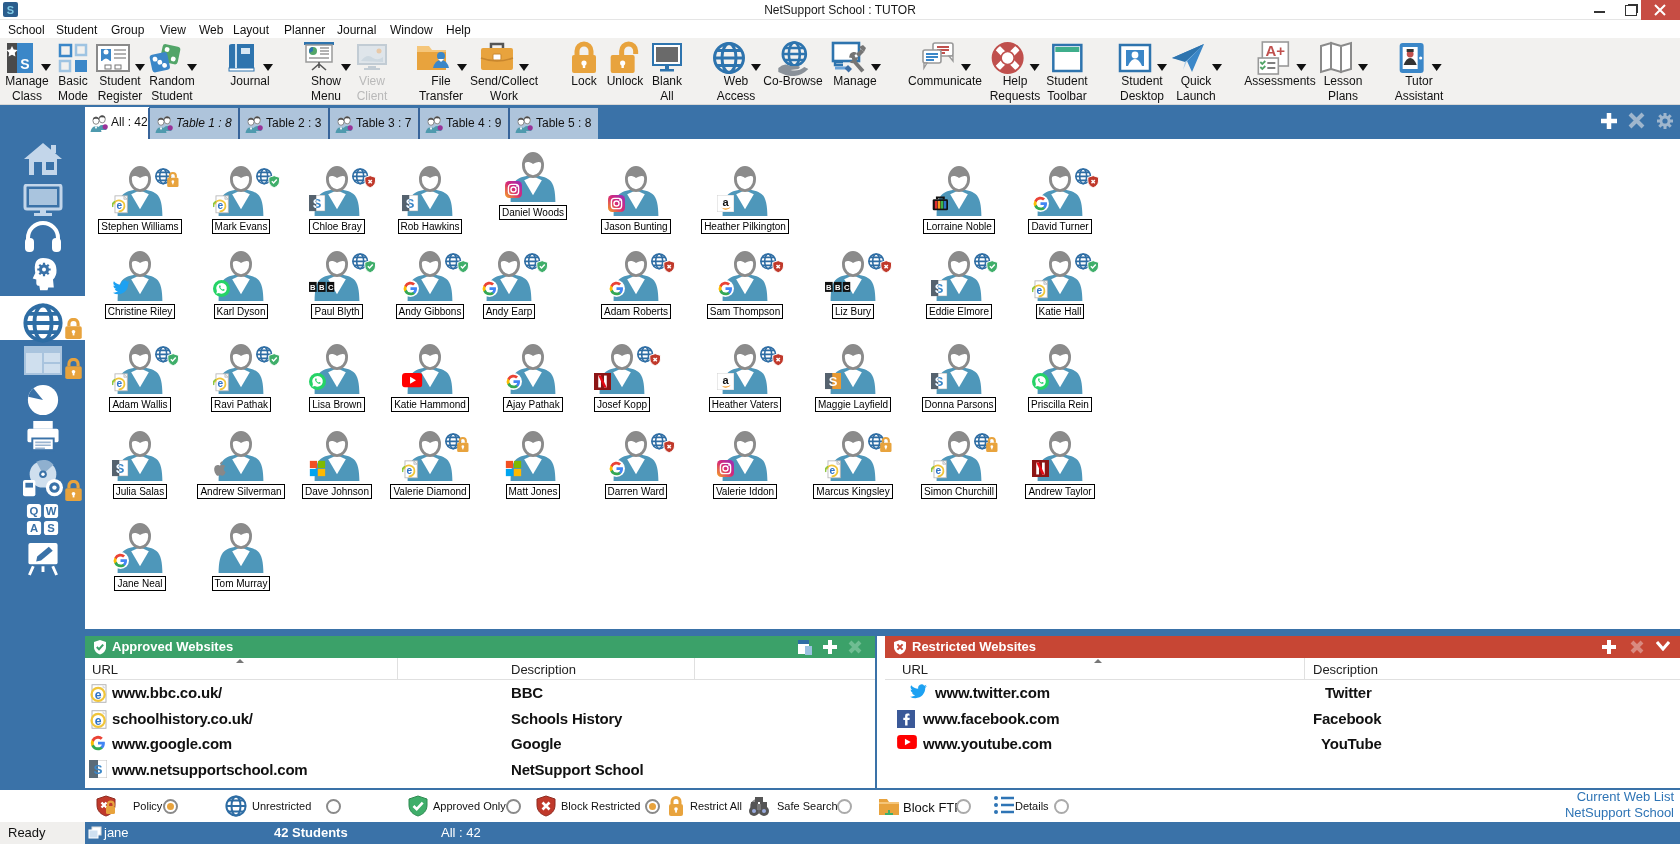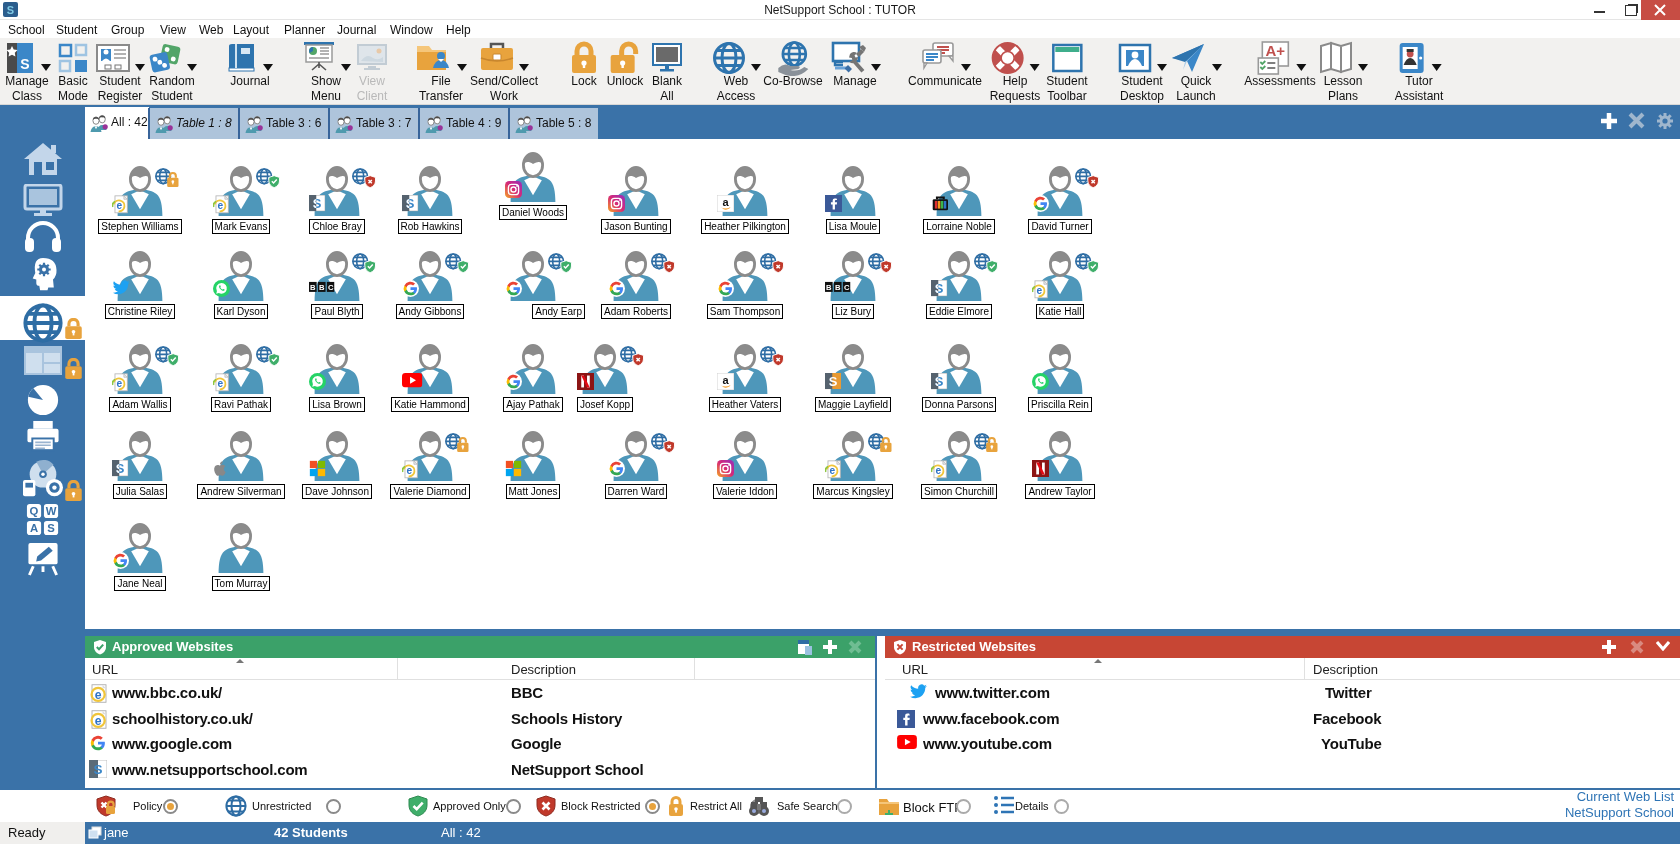--- a/index.html
+++ b/index.html
@@ -438,21 +438,21 @@
         <div class="ticon"><svg width="19" height="19" viewBox="0 0 19 19">
             <path d="M7.8,17 q.8,-5 4.4,-5 q3.6,0 4.4,5 z" fill="#4e9aae"></path>
             <ellipse cx="12.2" cy="6.2" rx="3.1" ry="3.7" fill="#fff" stroke="#8a8a8a"></ellipse>
             <path d="M9.1,5.6 q.2,-3 3.1,-3 q2.9,0 3.1,3 q-1.3,-1.5 -3.1,-1.2 q-1.8,-.3 -3.1,1.2 z" fill="#4a4a4a"></path>
             <circle cx="15.2" cy="13.8" r="2.6" fill="#993399"></circle>
             <path d="M.5,19 q.9,-5.8 5.5,-5.8 q4.6,0 5.5,5.8 z" fill="#4e9aae"></path>
             <path d="M4.6,13.6 l1.4,2.6 1.4,-2.6 z" fill="#fff"></path>
             <ellipse cx="6" cy="7.6" rx="3.1" ry="3.7" fill="#fff" stroke="#8a8a8a"></ellipse>
             <path d="M2.9,7 q.2,-3 3.1,-3 q2.9,0 3.1,3 q-1.3,-1.5 -3.1,-1.2 q-1.8,-.3 -3.1,1.2 z" fill="#4a4a4a"></path>
           </svg></div>
-        <div class="tlabel">Table 3 : 6</div>
+        <div class="tlabel">Table 2 : 3</div>
       </div>
       <div class="tab" style="left: 328px; width: 90px;">
         <div class="ticon"><svg width="19" height="19" viewBox="0 0 19 19">
             <path d="M7.8,17 q.8,-5 4.4,-5 q3.6,0 4.4,5 z" fill="#4e9aae"></path>
             <ellipse cx="12.2" cy="6.2" rx="3.1" ry="3.7" fill="#fff" stroke="#8a8a8a"></ellipse>
             <path d="M9.1,5.6 q.2,-3 3.1,-3 q2.9,0 3.1,3 q-1.3,-1.5 -3.1,-1.2 q-1.8,-.3 -3.1,1.2 z" fill="#4a4a4a"></path>
             <circle cx="15.2" cy="13.8" r="2.6" fill="#993399"></circle>
             <path d="M.5,19 q.9,-5.8 5.5,-5.8 q4.6,0 5.5,5.8 z" fill="#4e9aae"></path>
             <path d="M4.6,13.6 l1.4,2.6 1.4,-2.6 z" fill="#fff"></path>
             <ellipse cx="6" cy="7.6" rx="3.1" ry="3.7" fill="#fff" stroke="#8a8a8a"></ellipse>
@@ -765,32 +765,20 @@
             <path d="M26,24.2 l8.8,4 -8.8,15 -8.8,-15 z" fill="#fff"></path>
             <ellipse cx="26" cy="13" rx="9.6" ry="11.6" fill="#fff" stroke="#8b8b8b" stroke-width="2.8"></ellipse>
             <path d="M16.4,13 A9.6,11.6 0 0 1 35.6,13 C35,10.4 33,9.7 30.5,10.2 C28.8,10.5 27,11.3 26,11.9 C23,10 20,9.6 18.2,10.8 C17.3,11.4 16.7,12.1 16.4,13 z" fill="#8b8b8b"></path>
           </svg>
           <div class="appic"><svg width="20" height="20" viewBox="0 0 20 20">
               <rect width="20" height="20" fill="#fff" stroke="#ccc"></rect>
               <text x="10" y="13" font-size="13" font-weight="bold" fill="#111" text-anchor="middle">a</text>
               <path d="M4,14 q6,4 12,0 l-1.5,2 q-5,3 -9,-1 z" fill="#f5991e"></path>
             </svg></div>
         </div><div class="nm">Heather Pilkington</div></div>
-      <div class="student" style="left: 768px; top: 27px;"><div class="pic">
-          <svg class="person" width="52" height="50" viewBox="0 0 52 50">
-            <path d="M26,23.5 c8,0 12.5,1.6 16.5,4.4 c4.4,3.4 5.9,12.1 5.9,22.1 h-44.8 c0,-10 1.5,-18.7 5.9,-22.1 c4,-2.8 8.5,-4.4 16.5,-4.4 z" fill="#4e97ba"></path>
-            <path d="M26,24.2 l8.8,4 -8.8,15 -8.8,-15 z" fill="#fff"></path>
-            <ellipse cx="26" cy="13" rx="9.6" ry="11.6" fill="#fff" stroke="#8b8b8b" stroke-width="2.8"></ellipse>
-            <path d="M16.4,13 A9.6,11.6 0 0 1 35.6,13 C35,10.4 33,9.7 30.5,10.2 C28.8,10.5 27,11.3 26,11.9 C23,10 20,9.6 18.2,10.8 C17.3,11.4 16.7,12.1 16.4,13 z" fill="#8b8b8b"></path>
-          </svg>
-          <div class="appic"><svg width="20" height="20" viewBox="0 0 20 20">
-              <rect width="20" height="20" fill="#3b5998"></rect>
-              <path d="M13.5,4 h-2.2 q-2.3,0 -2.3,2.4 v2.1 h-2 v2.6 h2 v6 h2.7 v-6 h2.2 l.3,-2.6 h-2.5 v-1.6 q0,-.9 1,-.9 h1.6 z" fill="#fff"></path>
-            </svg></div>
-        </div><div class="nm">Lisa Moule</div></div>
       <div class="student" style="left: 874px; top: 27px;"><div class="pic">
           <svg class="person" width="52" height="50" viewBox="0 0 52 50">
             <path d="M26,23.5 c8,0 12.5,1.6 16.5,4.4 c4.4,3.4 5.9,12.1 5.9,22.1 h-44.8 c0,-10 1.5,-18.7 5.9,-22.1 c4,-2.8 8.5,-4.4 16.5,-4.4 z" fill="#4e97ba"></path>
             <path d="M26,24.2 l8.8,4 -8.8,15 -8.8,-15 z" fill="#fff"></path>
             <ellipse cx="26" cy="13" rx="9.6" ry="11.6" fill="#fff" stroke="#8b8b8b" stroke-width="2.8"></ellipse>
             <path d="M16.4,13 A9.6,11.6 0 0 1 35.6,13 C35,10.4 33,9.7 30.5,10.2 C28.8,10.5 27,11.3 26,11.9 C23,10 20,9.6 18.2,10.8 C17.3,11.4 16.7,12.1 16.4,13 z" fill="#8b8b8b"></path>
           </svg>
           <div class="appic"><svg width="22" height="20" viewBox="0 0 22 20">
               <rect x="2" y="5" width="18" height="13" rx="1.5" fill="#111"></rect>
               <path d="M7,5 v-2 h8 v2" fill="none" stroke="#111" stroke-width="2.4"></path>
@@ -894,21 +882,21 @@
           <div class="appic"><svg width="20" height="20" viewBox="0 0 20 20">
               <circle cx="10" cy="10" r="10" fill="#fff"></circle>
               <g transform="translate(2,2)">
                 <path d="M15.64,8.2 c0,-.57-.05,-1.12-.15,-1.65 H8 v3.12 h4.28 a3.66,3.66 0 0 1-1.59,2.4 v2 h2.57 c1.5,-1.39 2.38,-3.43 2.38,-5.87 z" fill="#4285f4"></path>
                 <path d="M8,16 c2.16,0 3.97,-.72 5.29,-1.94 l-2.57,-2 c-.72,.48-1.64,.77-2.72,.77 a4.78,4.78 0 0 1-4.49,-3.3 H.83 v2.07 A8,8 0 0 0 8,16 z" fill="#34a853"></path>
                 <path d="M3.51,9.52 a4.8,4.8 0 0 1 0,-3.04 V4.4 H.83 a8,8 0 0 0 0,7.2 z" fill="#fbbc05"></path>
                 <path d="M8,3.18 c1.18,0 2.23,.4 3.06,1.2 l2.28,-2.28 A8,8 0 0 0 .83,4.4 l2.68,2.08 A4.78,4.78 0 0 1 8,3.18 z" fill="#ea4335"></path>
               </g>
             </svg></div>
         </div><div class="nm">Andy Gibbons</div></div>
-      <div class="student" style="left: 448px; top: 112px; text-align: right;"><div class="pic">
+      <div class="student" style="left: 424px; top: 112px;"><div class="pic">
           <svg class="person" width="52" height="50" viewBox="0 0 52 50">
             <path d="M26,23.5 c8,0 12.5,1.6 16.5,4.4 c4.4,3.4 5.9,12.1 5.9,22.1 h-44.8 c0,-10 1.5,-18.7 5.9,-22.1 c4,-2.8 8.5,-4.4 16.5,-4.4 z" fill="#4e97ba"></path>
             <path d="M26,24.2 l8.8,4 -8.8,15 -8.8,-15 z" fill="#fff"></path>
             <ellipse cx="26" cy="13" rx="9.6" ry="11.6" fill="#fff" stroke="#8b8b8b" stroke-width="2.8"></ellipse>
             <path d="M16.4,13 A9.6,11.6 0 0 1 35.6,13 C35,10.4 33,9.7 30.5,10.2 C28.8,10.5 27,11.3 26,11.9 C23,10 20,9.6 18.2,10.8 C17.3,11.4 16.7,12.1 16.4,13 z" fill="#8b8b8b"></path>
           </svg>
           <div class="badge"><svg width="27" height="24" viewBox="0 0 40 36">
               <g fill="none" stroke="#2e6da4" stroke-width="2.4">
                 <circle cx="15" cy="14" r="11"></circle>
                 <ellipse cx="15" cy="14" rx="5.2" ry="11"></ellipse>
@@ -1134,21 +1122,21 @@
           <div class="appic"><svg width="20" height="20" viewBox="0 0 20 20">
               <circle cx="10" cy="10" r="10" fill="#fff"></circle>
               <g transform="translate(2,2)">
                 <path d="M15.64,8.2 c0,-.57-.05,-1.12-.15,-1.65 H8 v3.12 h4.28 a3.66,3.66 0 0 1-1.59,2.4 v2 h2.57 c1.5,-1.39 2.38,-3.43 2.38,-5.87 z" fill="#4285f4"></path>
                 <path d="M8,16 c2.16,0 3.97,-.72 5.29,-1.94 l-2.57,-2 c-.72,.48-1.64,.77-2.72,.77 a4.78,4.78 0 0 1-4.49,-3.3 H.83 v2.07 A8,8 0 0 0 8,16 z" fill="#34a853"></path>
                 <path d="M3.51,9.52 a4.8,4.8 0 0 1 0,-3.04 V4.4 H.83 a8,8 0 0 0 0,7.2 z" fill="#fbbc05"></path>
                 <path d="M8,3.18 c1.18,0 2.23,.4 3.06,1.2 l2.28,-2.28 A8,8 0 0 0 .83,4.4 l2.68,2.08 A4.78,4.78 0 0 1 8,3.18 z" fill="#ea4335"></path>
               </g>
             </svg></div>
         </div><div class="nm">Ajay Pathak</div></div>
-      <div class="student" style="left: 520px; top: 205px;"><div class="pic">
+      <div class="student" style="left: 537px; top: 205px;"><div class="pic">
           <svg class="person" width="52" height="50" viewBox="0 0 52 50">
             <path d="M26,23.5 c8,0 12.5,1.6 16.5,4.4 c4.4,3.4 5.9,12.1 5.9,22.1 h-44.8 c0,-10 1.5,-18.7 5.9,-22.1 c4,-2.8 8.5,-4.4 16.5,-4.4 z" fill="#4e97ba"></path>
             <path d="M26,24.2 l8.8,4 -8.8,15 -8.8,-15 z" fill="#fff"></path>
             <ellipse cx="26" cy="13" rx="9.6" ry="11.6" fill="#fff" stroke="#8b8b8b" stroke-width="2.8"></ellipse>
             <path d="M16.4,13 A9.6,11.6 0 0 1 35.6,13 C35,10.4 33,9.7 30.5,10.2 C28.8,10.5 27,11.3 26,11.9 C23,10 20,9.6 18.2,10.8 C17.3,11.4 16.7,12.1 16.4,13 z" fill="#8b8b8b"></path>
           </svg>
           <div class="badge"><svg width="27" height="24" viewBox="0 0 40 36">
               <g fill="none" stroke="#2e6da4" stroke-width="2.4">
                 <circle cx="15" cy="14" r="11"></circle>
                 <ellipse cx="15" cy="14" rx="5.2" ry="11"></ellipse>

